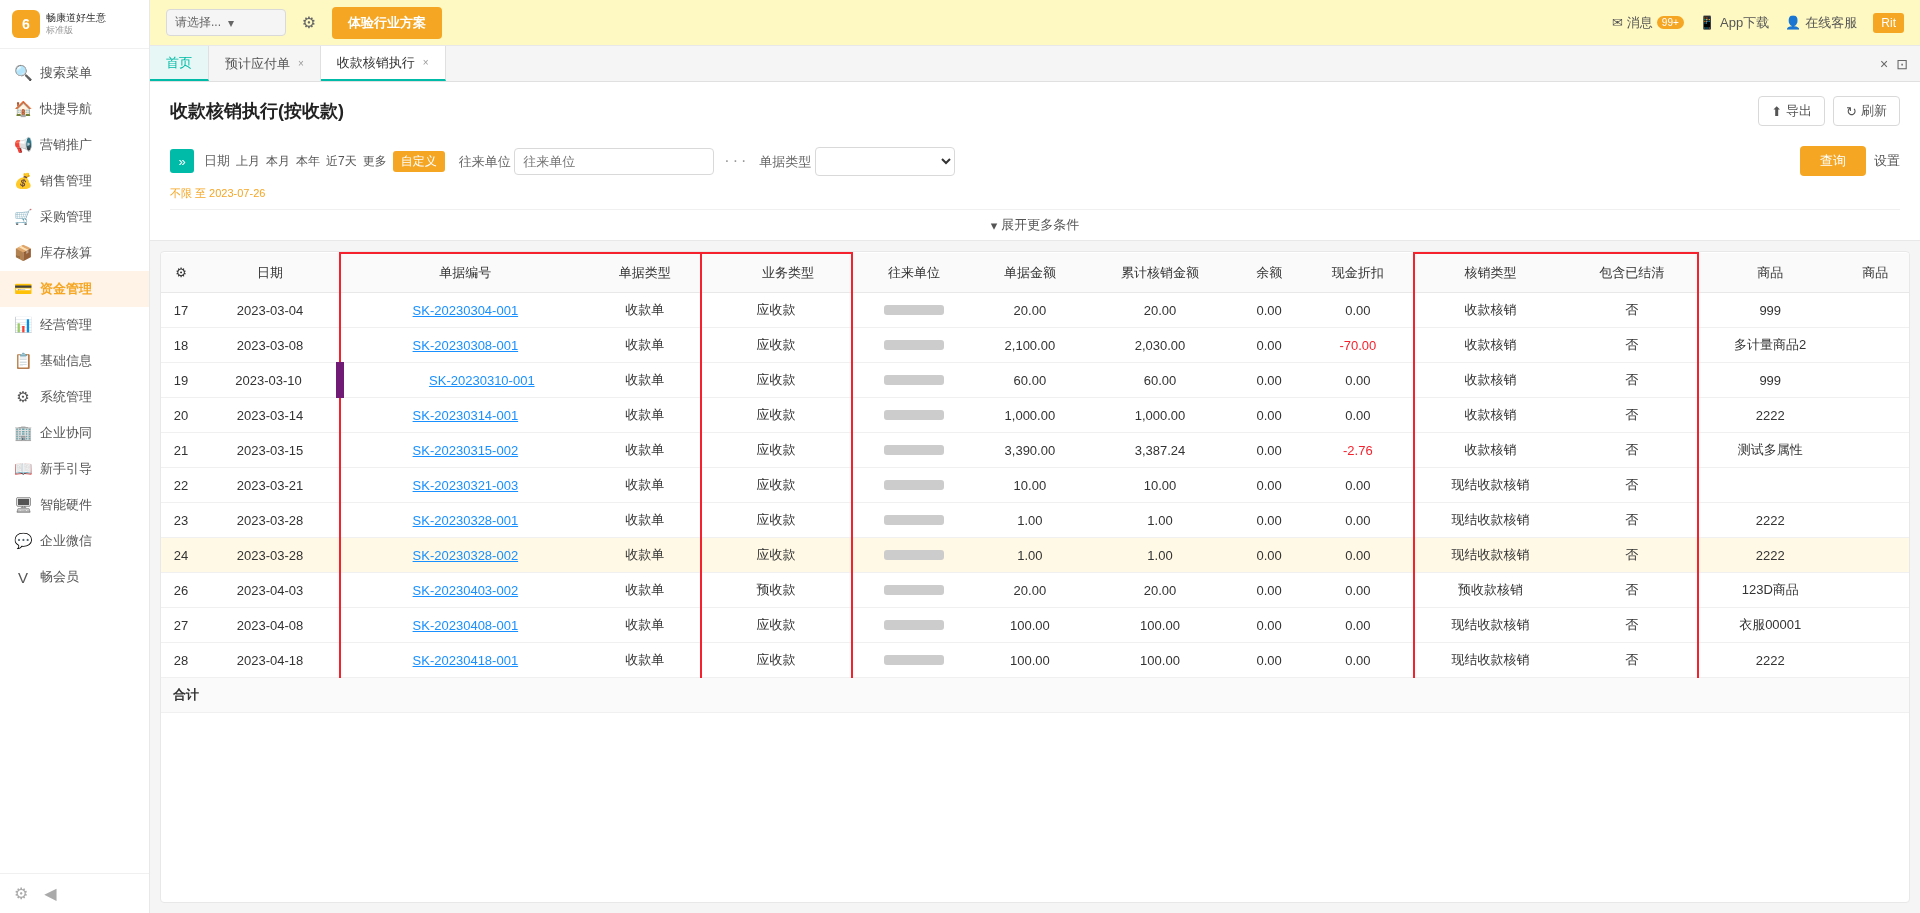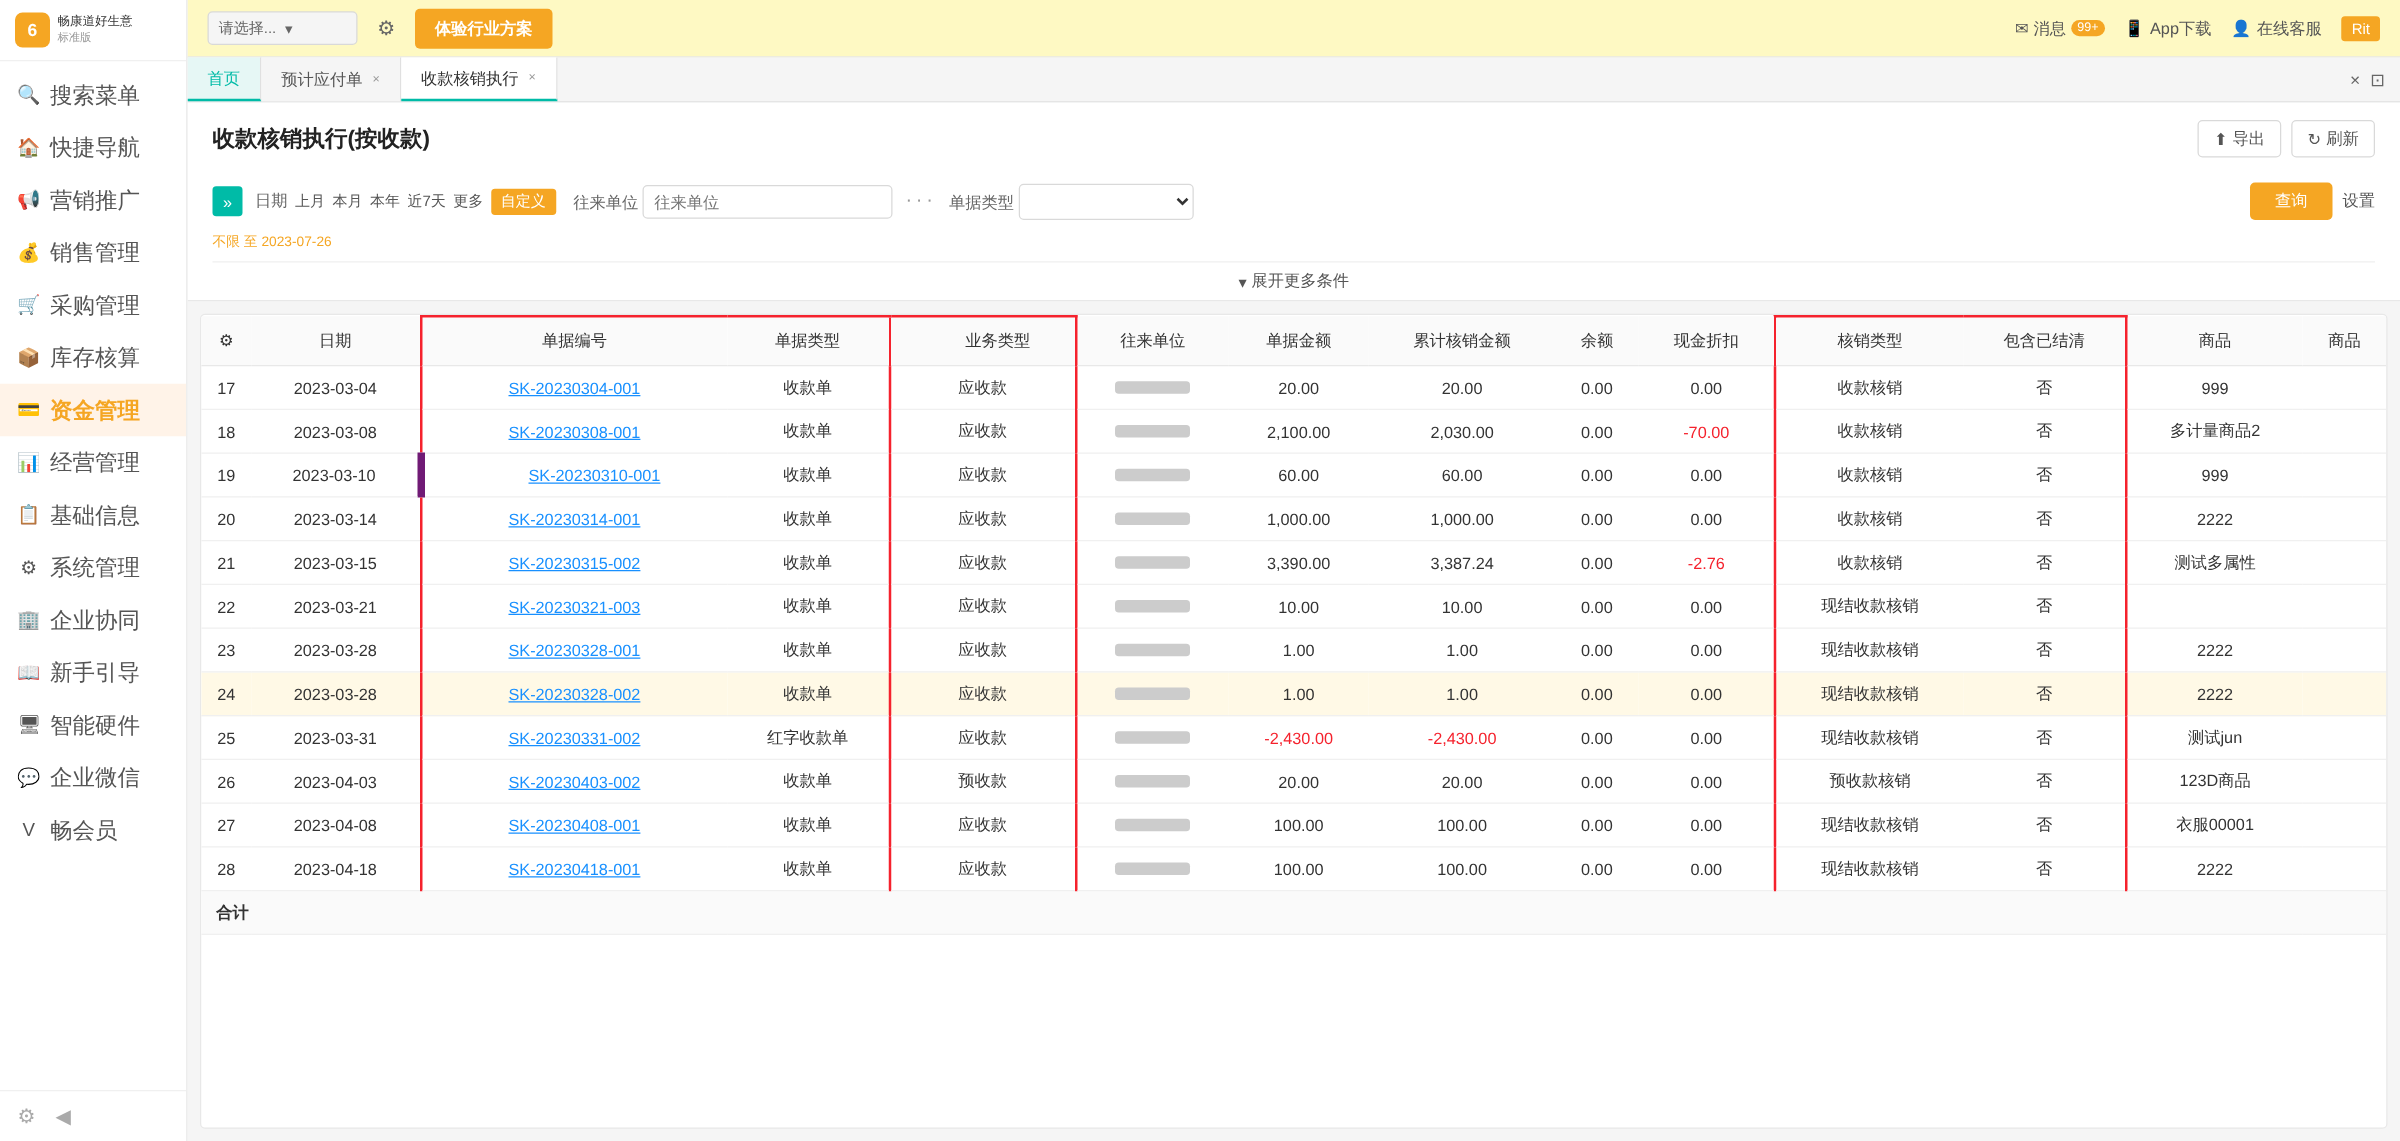--- a/index.html
+++ b/index.html
@@ -31,21 +31,21 @@
     .logo-text { font-size: 10px; color: #333; line-height: 1.3; }
     .logo-badge { font-size: 9px; color: #999; }
     .sidebar-nav { flex: 1; overflow-y: auto; padding: 6px 0; }
     .nav-item {
       display: flex; align-items: center; gap: 8px;
       padding: 9px 14px; cursor: pointer; color: #555;
       transition: background 0.2s;
     }
     .nav-item.active { background: #fff3e8; color: #f5a623; font-weight: bold; }
     .nav-item .nav-icon { font-size: 15px; width: 18px; text-align: center; }
-    .nav-item .nav-label { font-size: 18px; }
+    .nav-item .nav-label { font-size: 13px; }
     .sidebar-bottom {
       padding: 10px 14px;
       display: flex; gap: 16px; align-items: center;
       border-top: 1px solid #f0f0f0;
     }
     .sidebar-bottom-icon { color: #aaa; cursor: pointer; font-size: 16px; }
 
     
     .main { flex: 1; display: flex; flex-direction: column; overflow: hidden; }
 
@@ -417,21 +417,21 @@
       <td>0.00</td>
       <td class="negative-cell">-70.00</td>
       <td style="border-left:2px solid #f5222d;">收款核销</td>
       <td style="border-right:2px solid #f5222d;">否</td>
       <td>多计量商品2</td>
       <td></td>
     </tr>
             <tr>
       <td>19</td>
       <td>2023-03-10</td>
-      <td style="border-left:6px solid #701a75;padding-left:38px;"><span class="link-cell">SK-20230310-001</span></td>
+      <td style="border-left:8px solid #701a75;padding-left:38px;"><span class="link-cell">SK-20230310-001</span></td>
       <td>收款单</td>
       <td style="border-left:2px solid #f5222d;border-right:2px solid #f5222d;">应收款</td>
       <td><span style="display:inline-block;width:60px;height:10px;background:#ccc;border-radius:3px;"></span></td>
       <td>60.00</td>
       <td>60.00</td>
       <td>0.00</td>
       <td>0.00</td>
       <td style="border-left:2px solid #f5222d;">收款核销</td>
       <td style="border-right:2px solid #f5222d;">否</td>
       <td>999</td>
@@ -508,36 +508,20 @@
       <td>收款单</td>
       <td style="border-left:2px solid #f5222d;border-right:2px solid #f5222d;">应收款</td>
       <td><span style="display:inline-block;width:60px;height:10px;background:#ccc;border-radius:3px;"></span></td>
       <td>1.00</td>
       <td>1.00</td>
       <td>0.00</td>
       <td>0.00</td>
       <td style="border-left:2px solid #f5222d;">现结收款核销</td>
       <td style="border-right:2px solid #f5222d;">否</td>
       <td>2222</td>
-      <td></td>
-    </tr>
-            <tr>
-      <td>25</td>
-      <td>2023-03-31</td>
-      <td style="border-left:2px solid #f5222d;"><span class="link-cell">SK-20230331-002</span></td>
-      <td>红字收款单</td>
-      <td style="border-left:2px solid #f5222d;border-right:2px solid #f5222d;">应收款</td>
-      <td><span style="display:inline-block;width:60px;height:10px;background:#ccc;border-radius:3px;"></span></td>
-      <td class="red-cell">-2,430.00</td>
-      <td class="red-cell">-2,430.00</td>
-      <td>0.00</td>
-      <td>0.00</td>
-      <td style="border-left:2px solid #f5222d;">现结收款核销</td>
-      <td style="border-right:2px solid #f5222d;">否</td>
-      <td>测试jun</td>
       <td></td>
     </tr>
             <tr>
       <td>26</td>
       <td>2023-04-03</td>
       <td style="border-left:2px solid #f5222d;"><span class="link-cell">SK-20230403-002</span></td>
       <td>收款单</td>
       <td style="border-left:2px solid #f5222d;border-right:2px solid #f5222d;">预收款</td>
       <td><span style="display:inline-block;width:60px;height:10px;background:#ccc;border-radius:3px;"></span></td>
       <td>20.00</td>

